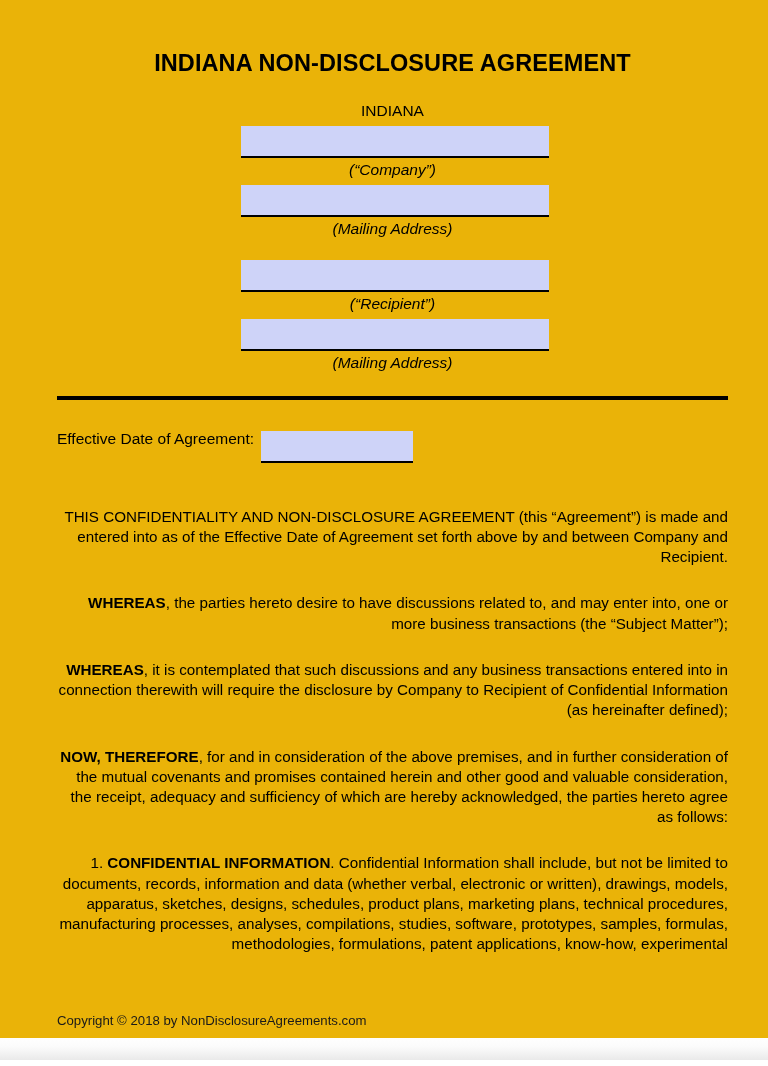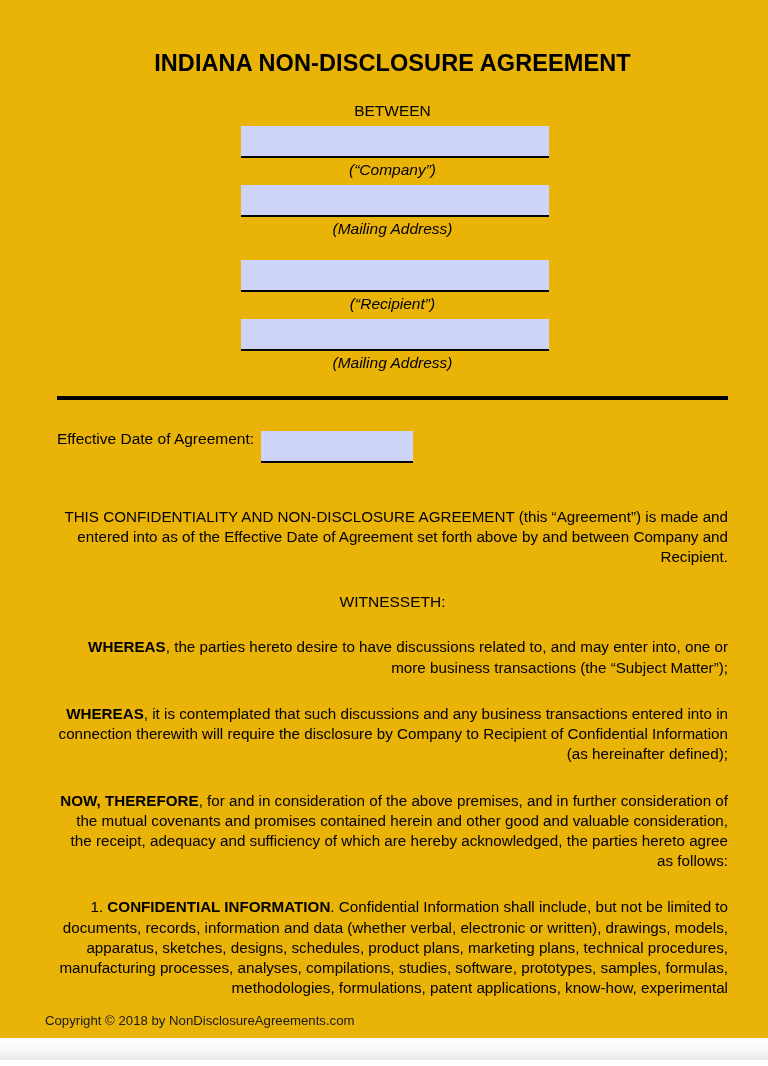--- a/index.html
+++ b/index.html
@@ -128,39 +128,39 @@
     font-size: 15.5px;
     margin-top: 26px;
   }
   .lead {
     font-weight: bold;
   }
 
   
   .footer {
     position: absolute;
-    left: 45px;
+    left: 57px;
     top: 1012px;
     font-size: 13.2px;
     color: #1a1a1a;
     line-height: 1.3;
   }
 </style>
 </head>
 <body>
 
 <div class="page">
 
   <div class="content">
 
     <h1 class="doc-title">INDIANA NON-DISCLOSURE AGREEMENT</h1>
 
     <div class="party-block">
 
-      <div class="party-heading">BETWEEN</div>
+      <div class="party-heading">INDIANA</div>
 
       <div class="field-group">
         <input class="fill-field" type="text" value="" style="">
         <div class="field-caption">(“Company”)</div>
         <input class="fill-field" type="text" value="" style="">
         <div class="field-caption">(Mailing Address)</div>
       </div>
 
       <div class="party-gap"></div>
 
@@ -176,21 +176,20 @@
 
     <div class="section-divider"></div>
 
     <div class="effective-date-row">
       <span class="effective-date-label">Effective Date of Agreement:</span>
       <input class="date-field" type="text" value="" style="">
     </div>
 
     <p class="body-text para first">THIS CONFIDENTIALITY AND NON-DISCLOSURE AGREEMENT (this “Agreement”) is made and entered into as of the Effective Date of Agreement set forth above by and between Company and Recipient.</p>
 
-    <div class="centered-heading">WITNESSETH:</div>
 
     <p class="body-text para">
       <span class="lead">WHEREAS</span><span>, the parties hereto desire to have discussions related to, and may enter into, one or more business transactions (the “Subject Matter”);</span>
     </p>
 
     <p class="body-text para">
       <span class="lead">WHEREAS</span><span>, it is contemplated that such discussions and any business transactions entered into in connection therewith will require the disclosure by Company to Recipient of Confidential Information (as hereinafter defined);</span>
     </p>
 
 

